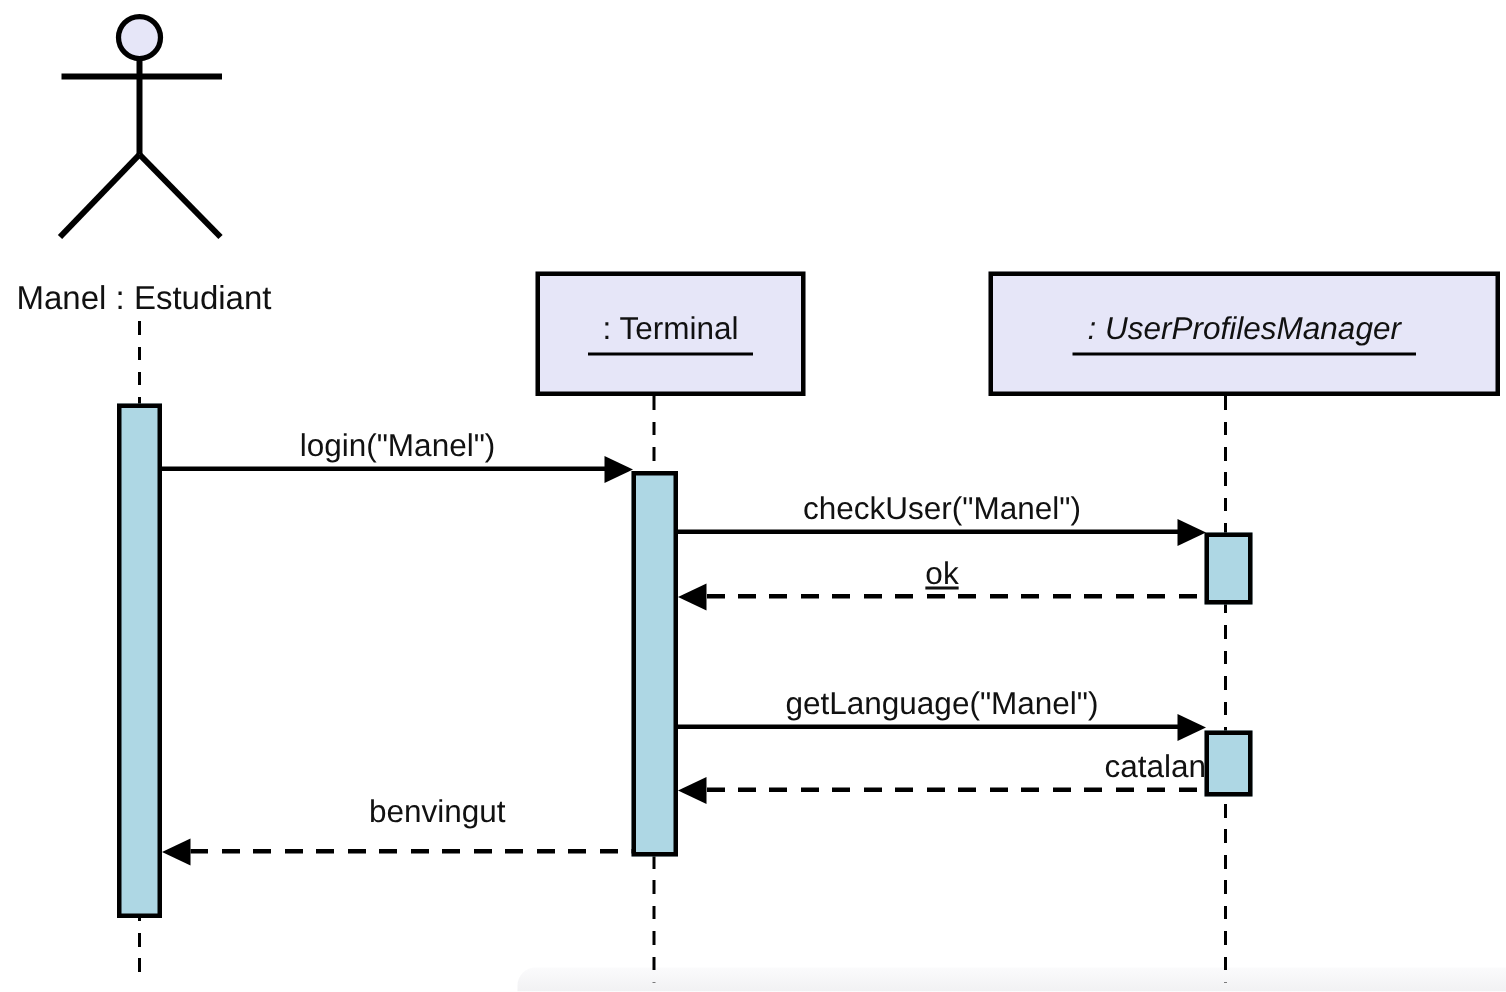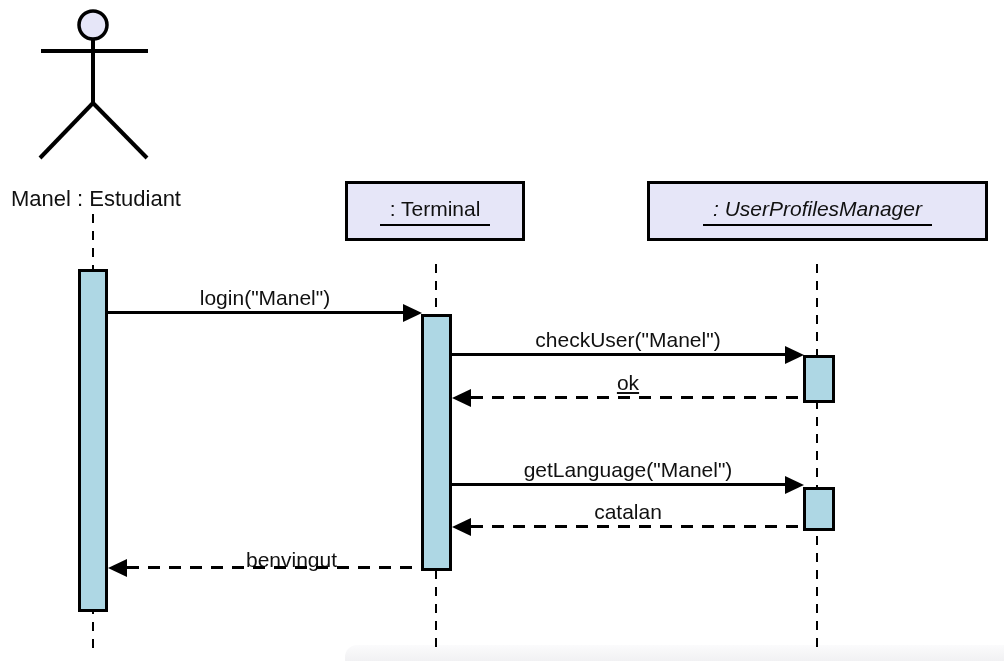--- a/index.html
+++ b/index.html
@@ -32,25 +32,26 @@
   .actor-svg{position:absolute;left:0;top:4px;z-index:2;}
   .actor-svg .stroke{stroke:var(--line);stroke-width:4;fill:none;}
   .actor-svg .head{stroke:var(--line);stroke-width:3.5;fill:var(--object-fill);}
   .actor-label{
     position:absolute;left:0;top:186px;width:192px;
     text-align:center;font-size:22px;line-height:26px;
     white-space:nowrap;z-index:2;
   }
   
   .obj-box{
-    position:absolute;top:181px;height:60px;
+    position:absolute;top:181px;height:83px;
     box-sizing:border-box;border:3px solid var(--line);
     background:var(--object-fill);
     display:flex;align-items:center;justify-content:center;
     z-index:3;
+    margin-left:12px;
   }
   .obj-box .obj-name{
     font-size:21px;line-height:24px;white-space:nowrap;
     border-bottom:2px solid var(--line);
     padding:0 10px 3px 10px;
   }
   
   .activation{
     position:absolute;
     box-sizing:border-box;
@@ -125,21 +126,21 @@
   <div class="arrowhead right" style="left:785px;top:346px;"></div>
 
   <div class="msg-label" style="left:452px;top:371px;width:352px;text-decoration:underline;">ok</div>
   <div class="msg-line dashed" style="left:471px;top:396px;width:333px;"></div>
   <div class="arrowhead left" style="left:452px;top:389px;"></div>
 
   <div class="msg-label" style="left:452px;top:458px;width:352px;">getLanguage("Manel")</div>
   <div class="msg-line" style="left:452px;top:483px;width:334px;"></div>
   <div class="arrowhead right" style="left:785px;top:476px;"></div>
 
-  <div class="msg-label" style="left:452px;top:500px;width:352px;">catalan</div>
+  <div class="msg-label" style="left:452px;top:500px;width:352px;text-align:right;">catalan</div>
   <div class="msg-line dashed" style="left:471px;top:525px;width:333px;"></div>
   <div class="arrowhead left" style="left:452px;top:518px;"></div>
 
-  <div class="msg-label" style="left:108px;top:548px;width:367px;">benvingut</div>
+  <div class="msg-label" style="left:108px;top:530px;width:367px;">benvingut</div>
   <div class="msg-line dashed" style="left:127px;top:566px;width:294px;"></div>
   <div class="arrowhead left" style="left:108px;top:559px;"></div>
 
 </div>
 
 </body></html>

